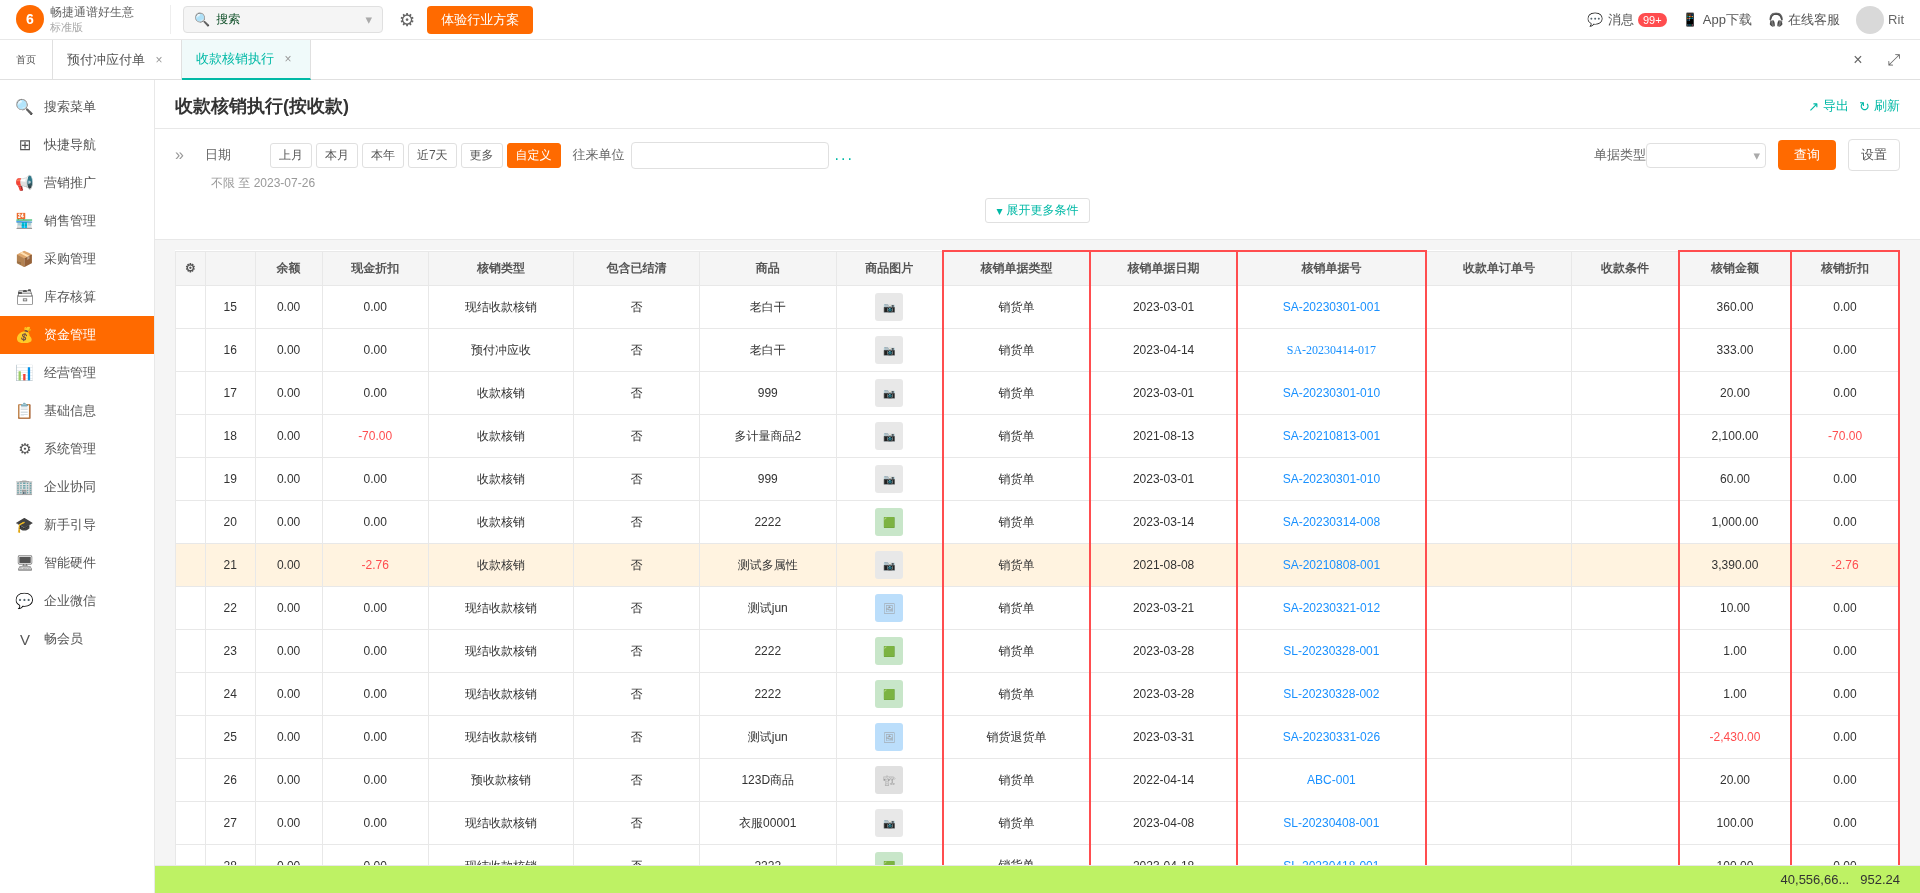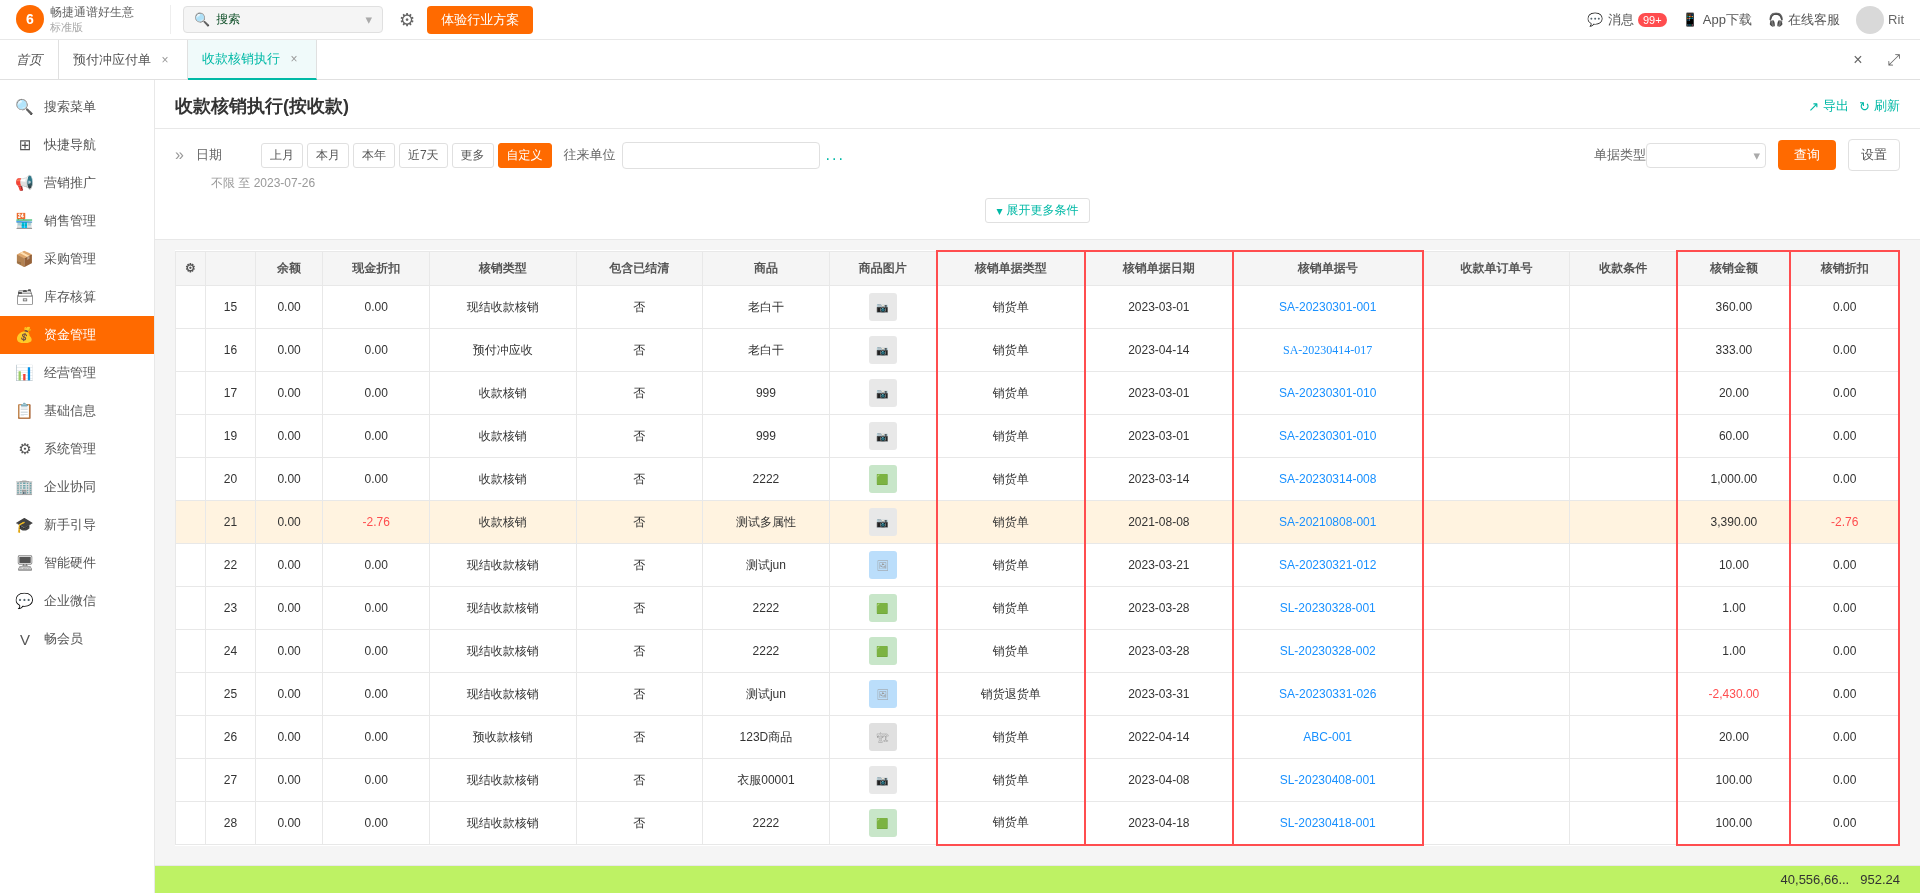--- a/index.html
+++ b/index.html
@@ -13,21 +13,21 @@
     .search-box { background: #f5f5f5; border: 1px solid #e0e0e0; border-radius: 4px; padding: 4px 10px; font-size: 13px; color: #999; width: 200px; display: flex; align-items: center; gap: 6px; }
     .top-bar-btn { background: #ff6a00; color: white; border: none; border-radius: 4px; padding: 5px 14px; font-size: 13px; cursor: pointer; }
     .top-bar-right { display: flex; align-items: center; gap: 16px; margin-left: auto; }
     .top-bar-right-item { display: flex; align-items: center; gap: 4px; font-size: 13px; color: #555; cursor: pointer; }
     .badge { background: #ff4d4f; color: white; border-radius: 8px; padding: 1px 5px; font-size: 11px; }
     .avatar { width: 28px; height: 28px; background: #d9d9d9; border-radius: 50%; }
     .user-name { font-size: 13px; color: #666; }
 
     
     .tabs-bar { height: 40px; background: #fff; display: flex; align-items: center; border-bottom: 1px solid #e0e0e0; padding: 0; }
-    .tab-home { padding: 0 16px; height: 40px; display: flex; align-items: center; font-size: 13px; color: #555; cursor: pointer; border-right: 1px solid #e0e0e0; font-style: italic; }
+    .tab-home { padding: 0 16px; height: 40px; display: flex; align-items: center; font-size: 10px; color: #555; cursor: pointer; border-right: 1px solid #e0e0e0; }
     .tab-item { padding: 0 14px; height: 40px; display: flex; align-items: center; font-size: 13px; color: #555; cursor: pointer; border-right: 1px solid #e0e0e0; gap: 6px; position: relative; }
     .tab-item.active { background: #f0fafa; color: #00b9a6; border-bottom: 2px solid #00b9a6; }
     .tab-close { width: 16px; height: 16px; display: flex; align-items: center; justify-content: center; border-radius: 50%; font-size: 12px; color: #999; cursor: pointer; }
     .tabs-spacer { flex: 1; }
     .tabs-actions { display: flex; align-items: center; padding: 0 12px; gap: 8px; }
     .tabs-action-btn { width: 28px; height: 28px; display: flex; align-items: center; justify-content: center; cursor: pointer; color: #666; font-size: 16px; }
 
     
     .main-container { display: flex; height: calc(893px - 80px); }
 
@@ -42,21 +42,21 @@
 
     
     .page-header { padding: 14px 20px 10px; background: #fff; border-bottom: 1px solid #e8e8e8; display: flex; align-items: center; justify-content: space-between; }
     .page-title { font-size: 18px; font-weight: bold; color: #333; }
     .page-actions { display: flex; gap: 10px; }
     .action-btn { display: flex; align-items: center; gap: 4px; font-size: 13px; color: #00b9a6; cursor: pointer; }
 
     
     .filter-bar { background: #fff; padding: 10px 20px; border-bottom: 1px solid #e8e8e8; }
     .filter-row { display: flex; align-items: center; gap: 12px; flex-wrap: wrap; }
-    .filter-item { display: flex; align-items: center; gap: 6px; }
+    .filter-item { display: flex; align-items: center; gap: 6px; margin-left: 9px; }
     .filter-label { color: #666; font-size: 13px; }
     .filter-btn-group { display: flex; gap: 4px; padding-left: 33px; }
     .filter-btn { padding: 3px 8px; border-radius: 3px; font-size: 12px; cursor: pointer; border: 1px solid #e0e0e0; color: #555; background: #fff; }
     .filter-btn.active { background: #ff6a00; color: white; border-color: #ff6a00; }
     .filter-date-range { color: #999; font-size: 12px; margin-top: 2px; }
     .filter-select { border: 1px solid #e0e0e0; border-radius: 4px; padding: 4px 24px 4px 8px; font-size: 13px; color: #555; background: #fff; cursor: pointer; appearance: none; min-width: 120px; }
     .query-btn { background: #ff6a00; color: white; border: none; border-radius: 4px; padding: 6px 16px; font-size: 13px; cursor: pointer; }
     .settings-btn { border: 1px solid #e0e0e0; background: #fff; border-radius: 4px; padding: 6px 12px; font-size: 13px; cursor: pointer; color: #555; }
     .expand-row { display: flex; justify-content: center; padding: 6px 0; }
     .expand-btn { display: flex; align-items: center; gap: 4px; color: #00b9a6; font-size: 12px; cursor: pointer; border: 1px solid #e0e0e0; border-radius: 3px; padding: 3px 10px; background: #fff; }
@@ -337,20 +337,37 @@
       <td style="border-left:2px solid #ff4d4f;border-right:2px solid #ff4d4f;">销货单</td>
       <td style="border-left:2px solid #ff4d4f;border-right:2px solid #ff4d4f;">2023-03-01</td>
       <td style="border-left:2px solid #ff4d4f;border-right:2px solid #ff4d4f;"><a class="link-text">SA-20230301-010</a></td>
       <td></td>
       <td></td>
       <td class="" style="border-left:2px solid #ff4d4f;border-right:2px solid #ff4d4f;">20.00</td>
       <td class="" style="border-left:2px solid #ff4d4f;border-right:2px solid #ff4d4f;">0.00</td>
     </tr>
             <tr>
       <td></td>
+      <td>18</td>
+      <td>0.00</td>
+      <td class="red-text">-70.00</td>
+      <td>收款核销</td>
+      <td>否</td>
+      <td>多计量商品2</td>
+      <td><div class="img-placeholder">📷</div></td>
+      <td style="border-left:2px solid #ff4d4f;border-right:2px solid #ff4d4f;">销货单</td>
+      <td style="border-left:2px solid #ff4d4f;border-right:2px solid #ff4d4f;">2021-08-13</td>
+      <td style="border-left:2px solid #ff4d4f;border-right:2px solid #ff4d4f;"><a class="link-text">SA-20210813-001</a></td>
+      <td></td>
+      <td></td>
+      <td class="" style="border-left:2px solid #ff4d4f;border-right:2px solid #ff4d4f;">2,100.00</td>
+      <td class="red-text" style="border-left:2px solid #ff4d4f;border-right:2px solid #ff4d4f;">-70.00</td>
+    </tr>
+            <tr>
+      <td></td>
       <td>19</td>
       <td>0.00</td>
       <td class="">0.00</td>
       <td>收款核销</td>
       <td>否</td>
       <td>999</td>
       <td><div class="img-placeholder">📷</div></td>
       <td style="border-left:2px solid #ff4d4f;border-right:2px solid #ff4d4f;">销货单</td>
       <td style="border-left:2px solid #ff4d4f;border-right:2px solid #ff4d4f;">2023-03-01</td>
       <td style="border-left:2px solid #ff4d4f;border-right:2px solid #ff4d4f;"><a class="link-text">SA-20230301-010</a></td>

